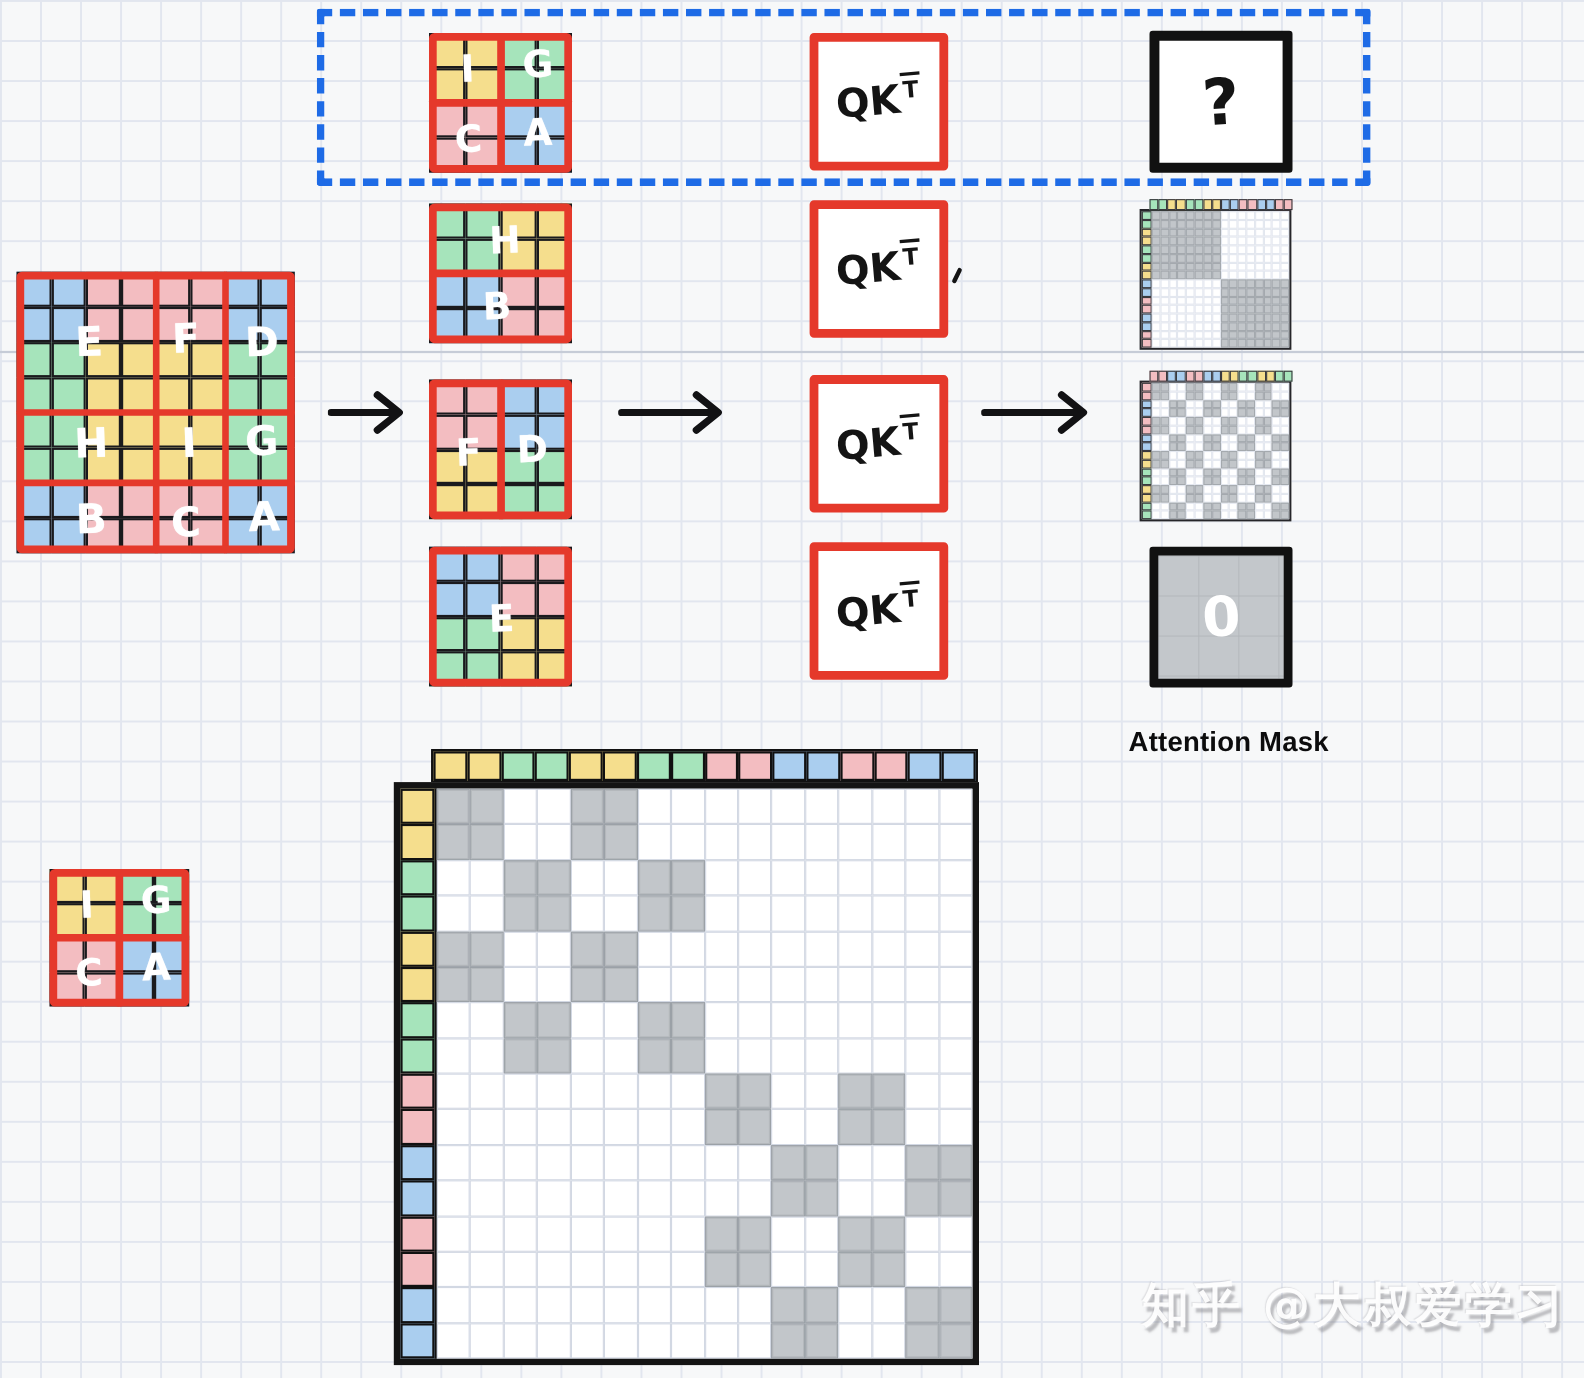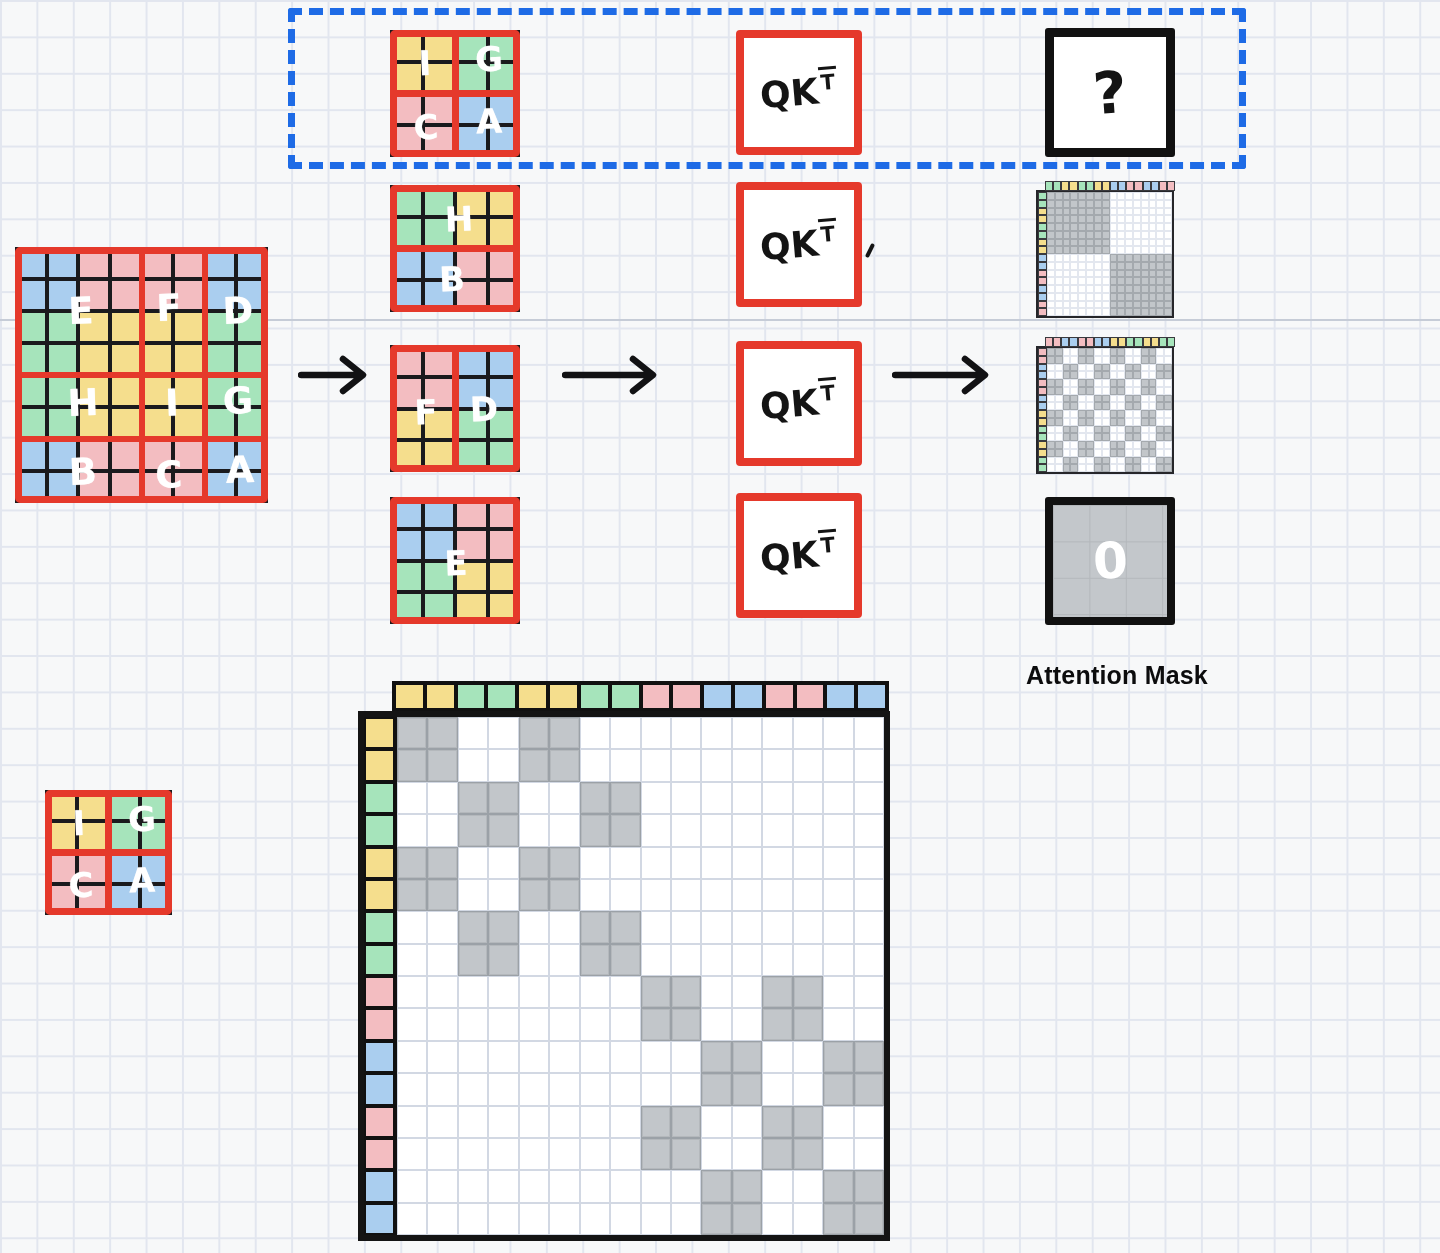--- a/index.html
+++ b/index.html
@@ -1224,13 +1224,14 @@
           <div class="cell-g"></div>
           <div class="cell-g"></div>
           <div class="cell-w"></div>
           <div class="cell-w"></div>
           <div class="cell-g"></div>
           <div class="cell-g"></div>
         </div>
     </div>
   </div>
 
+  <div class="watermark">知乎 @大叔爱学习</div>
 </div>
 
 </body></html>

